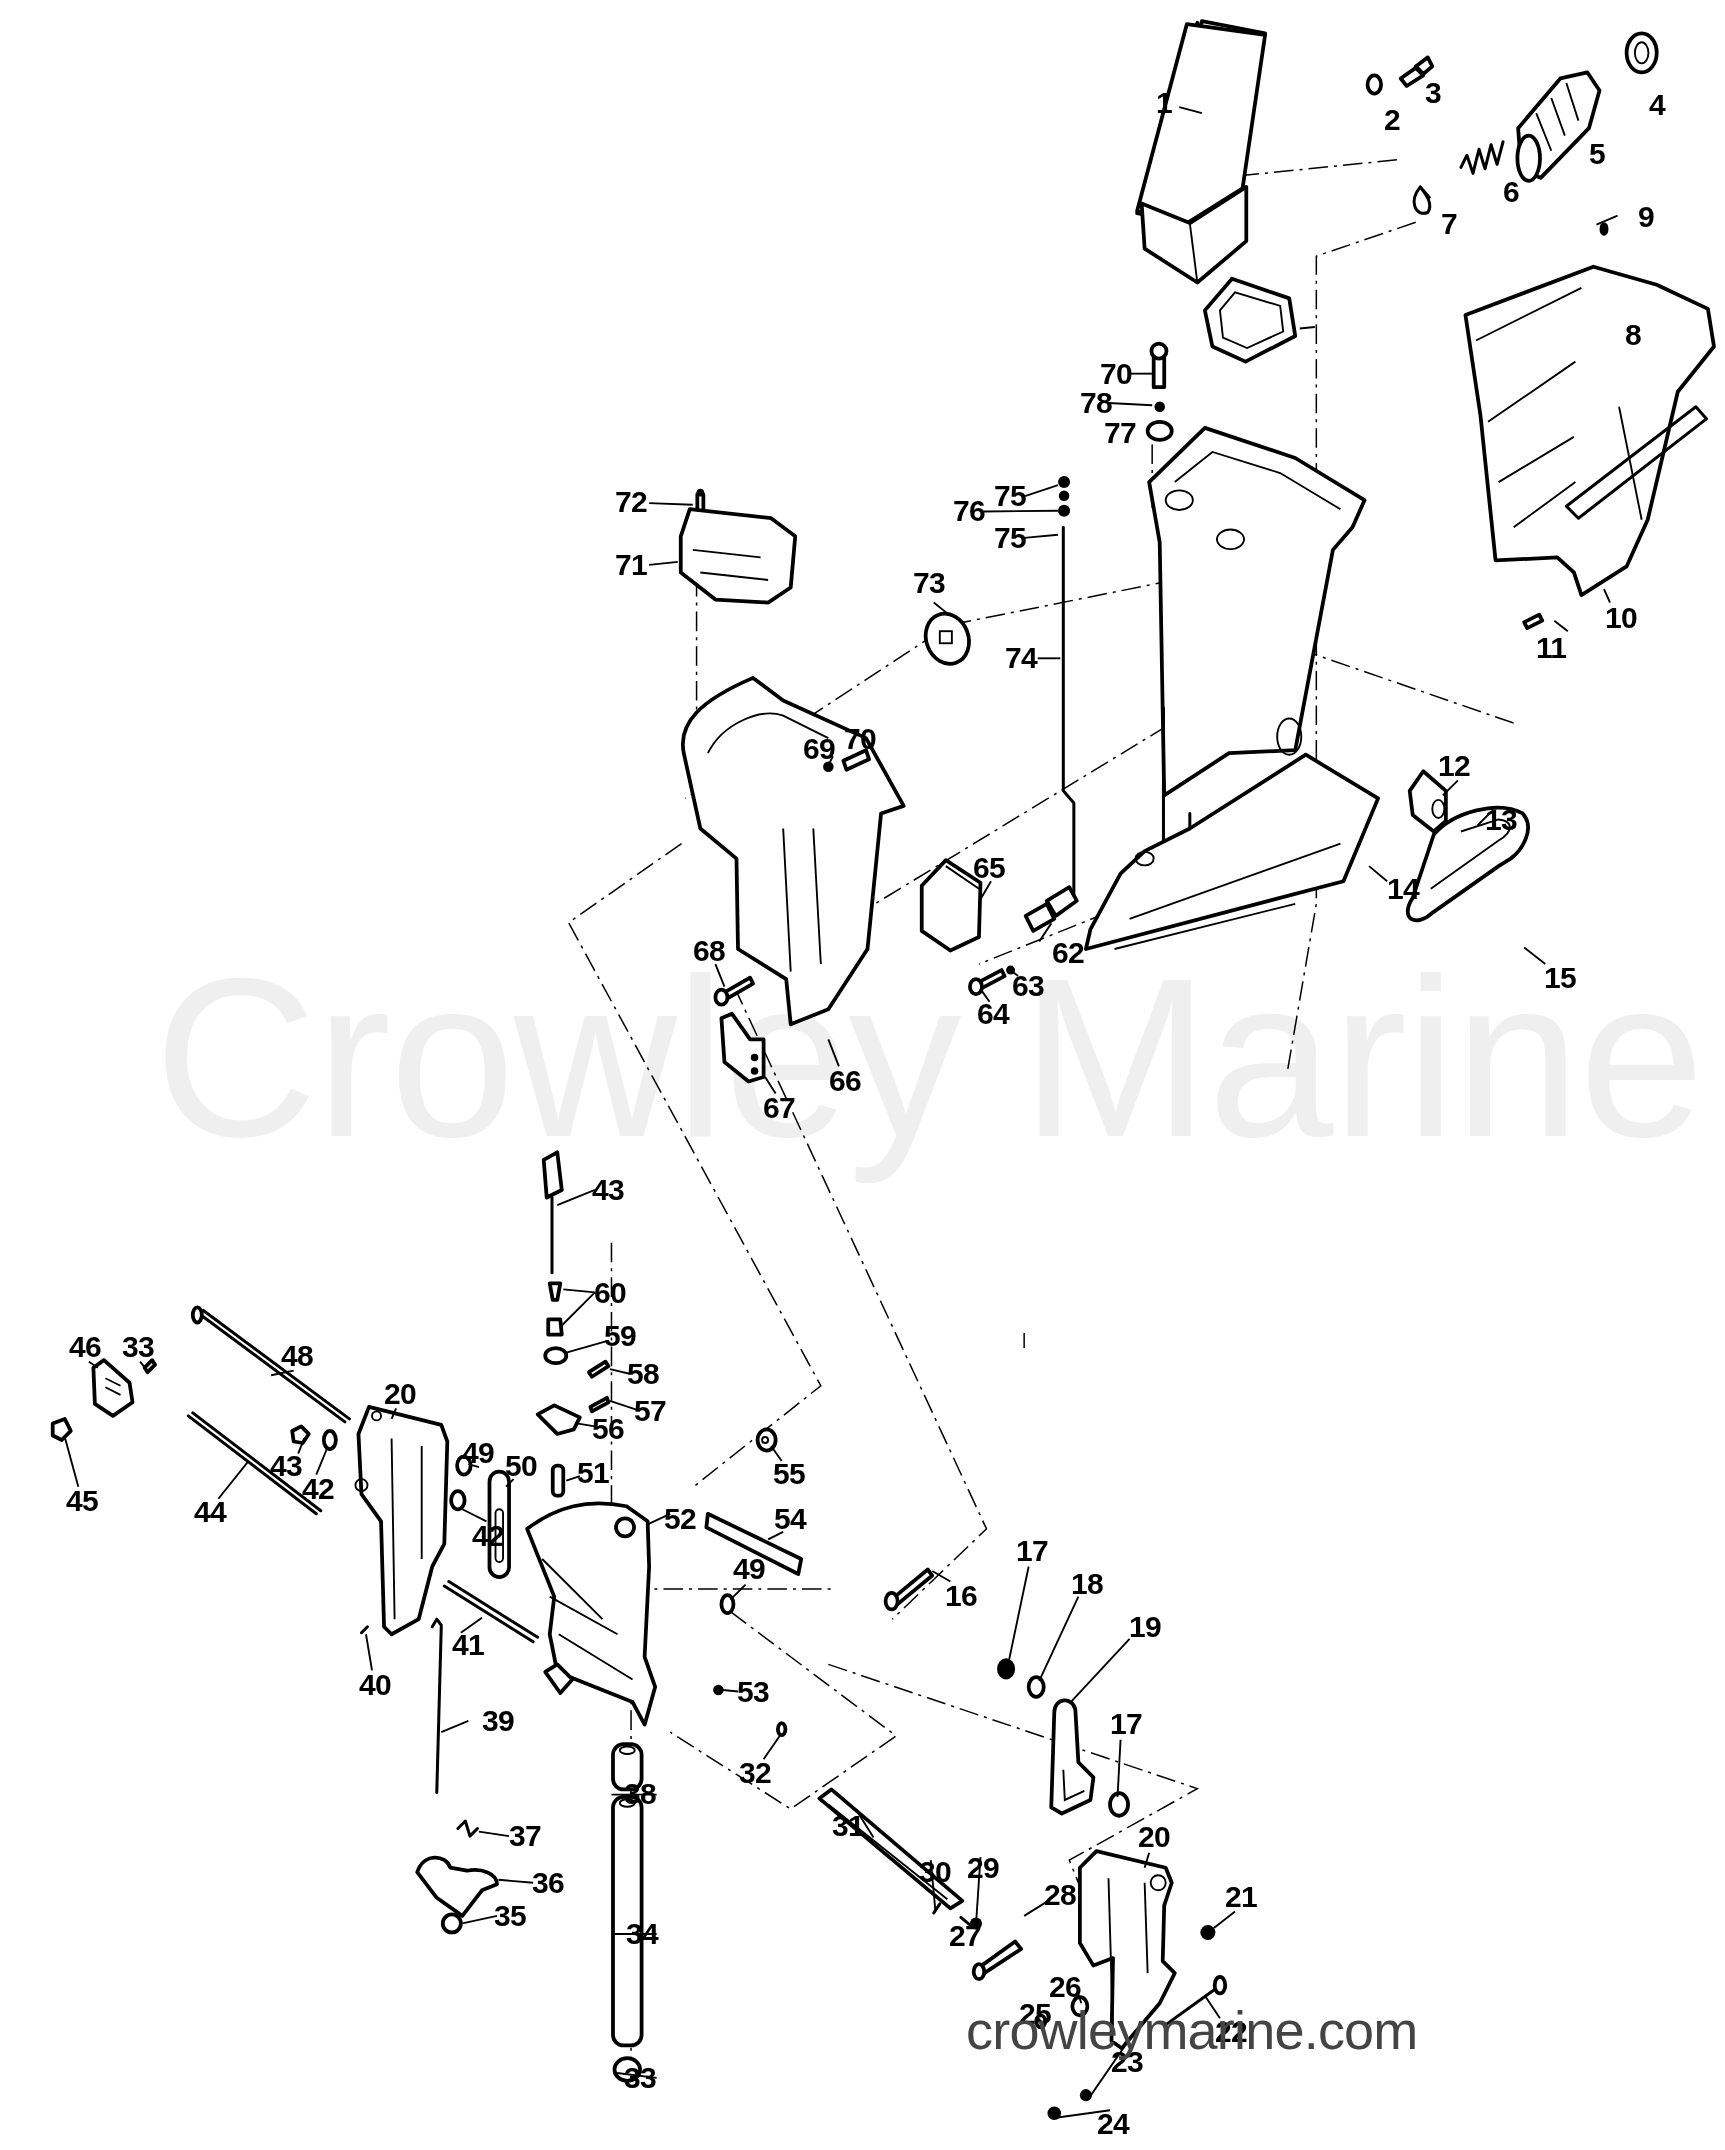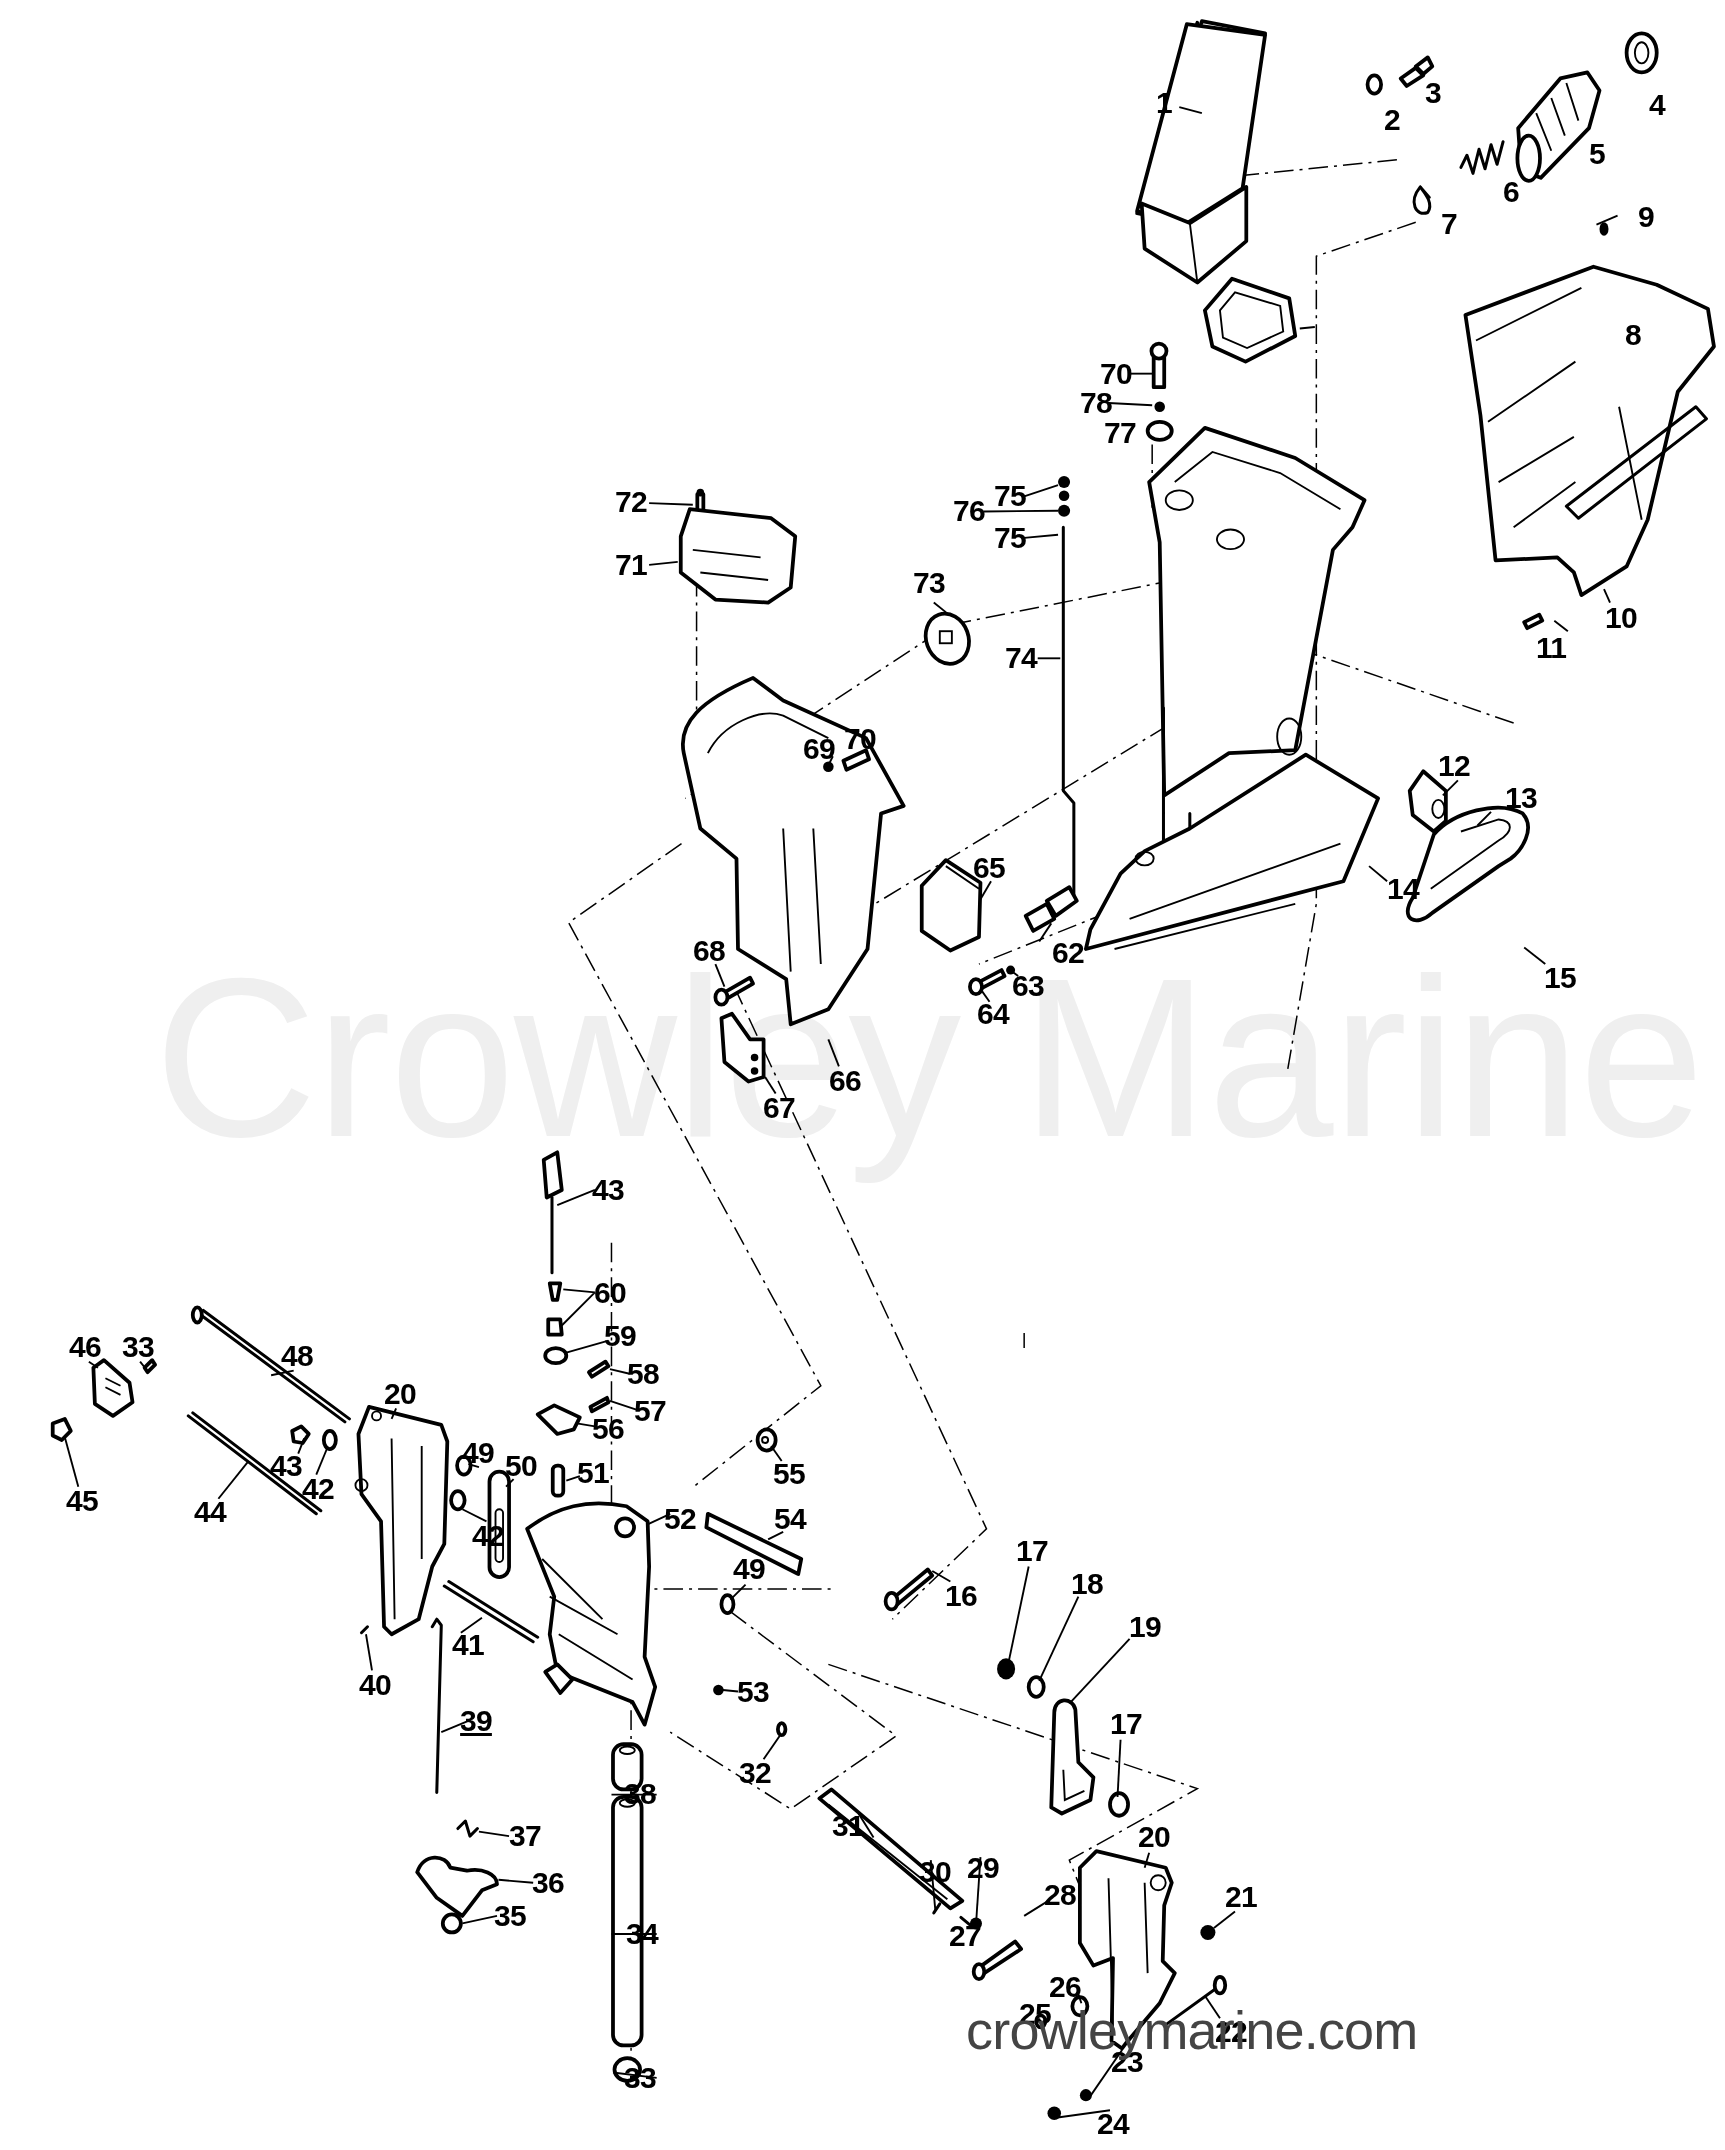--- a/index.html
+++ b/index.html
@@ -465,21 +465,21 @@
       <div class="callout" style="left: 1433px; top: 93px;">3</div>
       <div class="callout" style="left: 1657px; top: 105px;">4</div>
       <div class="callout" style="left: 1597px; top: 154px;">5</div>
       <div class="callout" style="left: 1511px; top: 192px;">6</div>
       <div class="callout" style="left: 1449px; top: 224px;">7</div>
       <div class="callout" style="left: 1633px; top: 335px;">8</div>
       <div class="callout" style="left: 1646px; top: 217px;">9</div>
       <div class="callout" style="left: 1621px; top: 618px;">10</div>
       <div class="callout" style="left: 1551px; top: 648px;">11</div>
       <div class="callout" style="left: 1454px; top: 766px;">12</div>
-      <div class="callout" style="left: 1501px; top: 798px; margin-left: 20px;">13</div>
+      <div class="callout" style="left: 1501px; top: 820px;">13</div>
       <div class="callout" style="left: 1403px; top: 889px;">14</div>
       <div class="callout" style="left: 1560px; top: 978px;">15</div>
       <div class="callout" style="left: 961px; top: 1596px;">16</div>
       <div class="callout" style="left: 1032px; top: 1551px;">17</div>
       <div class="callout" style="left: 1087px; top: 1584px;">18</div>
       <div class="callout" style="left: 1145px; top: 1627px;">19</div>
       <div class="callout" style="left: 1126px; top: 1724px;">17</div>
       <div class="callout" style="left: 1154px; top: 1837px;">20</div>
       <div class="callout" style="left: 1241px; top: 1897px;">21</div>
       <div class="callout" style="left: 1231px; top: 2032px;">22</div>
@@ -492,21 +492,21 @@
       <div class="callout" style="left: 983px; top: 1868px;">29</div>
       <div class="callout" style="left: 935px; top: 1872px;">30</div>
       <div class="callout" style="left: 848px; top: 1826px;">31</div>
       <div class="callout" style="left: 755px; top: 1773px;">32</div>
       <div class="callout" style="left: 640px; top: 2078px;">33</div>
       <div class="callout" style="left: 642px; top: 1934px;">34</div>
       <div class="callout" style="left: 510px; top: 1916px;">35</div>
       <div class="callout" style="left: 548px; top: 1883px;">36</div>
       <div class="callout" style="left: 525px; top: 1836px;">37</div>
       <div class="callout" style="left: 640px; top: 1794px;">38</div>
-      <div class="callout" style="left: 476px; top: 1721px; text-decoration: underline;">39</div>
+      <div class="callout" style="left: 498px; top: 1721px;">39</div>
       <div class="callout" style="left: 375px; top: 1685px;">40</div>
       <div class="callout" style="left: 468px; top: 1645px;">41</div>
       <div class="callout" style="left: 318px; top: 1489px;">42</div>
       <div class="callout" style="left: 488px; top: 1536px;">42</div>
       <div class="callout" style="left: 286px; top: 1466px;">43</div>
       <div class="callout" style="left: 210px; top: 1512px;">44</div>
       <div class="callout" style="left: 82px; top: 1501px;">45</div>
       <div class="callout" style="left: 85px; top: 1347px;">46</div>
       <div class="callout" style="left: 138px; top: 1347px;">33</div>
       <div class="callout" style="left: 297px; top: 1356px;">48</div>

